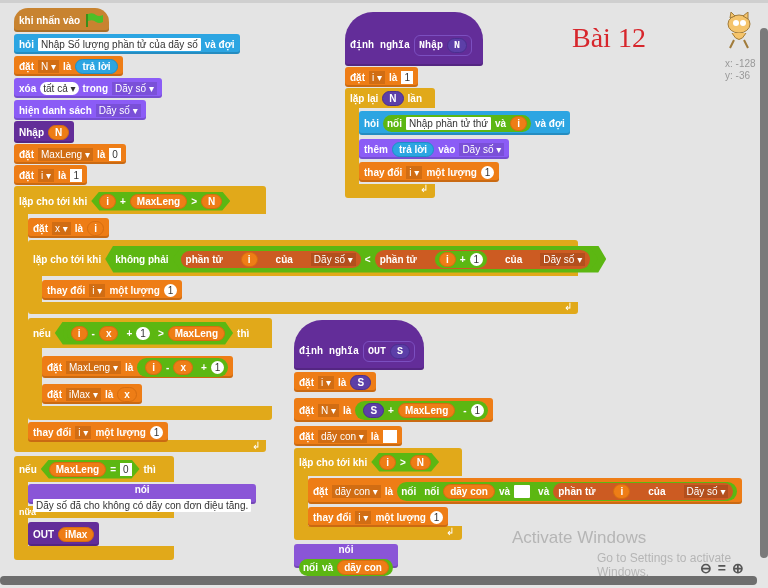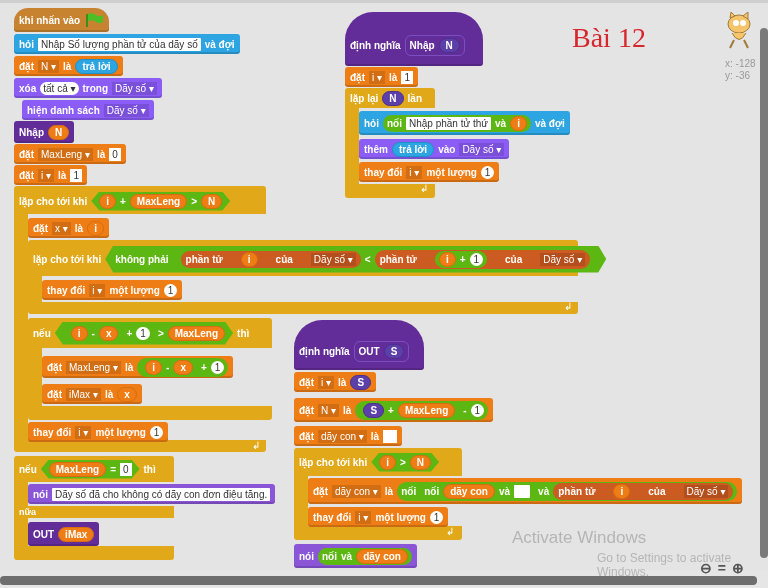--- a/index.html
+++ b/index.html
@@ -23,25 +23,25 @@
     padding: 0 5px;
     font-size: 10px; font-weight: bold; color: #fff;
     white-space: nowrap;
     box-shadow: inset 0 -2px 0 rgba(0,0,0,0.15);
   }
   .evt { background: #c88330; }
   .snd { background: #2ca5e2; }
   .dat { background: #ee7d16; }
   .lst { background: #8b5cf6; }
   .cus { background: #632d99; }
-  .looks { background: #8a55d7; }
+  .looks { background: #8a55d7; flex-direction: column; }
   .ctl { background: #e1a91a; }
 
   .hat { border-radius: 14px 14px 3px 3px; }
-  .def { border-radius: 28px 28px 3px 3px; height: 38px; padding-top: 10px; }
+  .def { border-radius: 28px 28px 3px 3px; height: 38px; padding-top: 10px; font-family: Liberation Mono, monospace; }
 
   .txt {
     background: #fff; color: #333; font-weight: normal;
     padding: 1px 3px; border-radius: 1px; font-size: 10px;
   }
   .num {
     background: #fff; color: #333; font-weight: normal;
     padding: 1px 4px; border-radius: 8px; font-size: 10px;
   }
   .numsq { background:#fff; color:#333; font-weight:normal; padding:1px 3px; font-size:10px; }
@@ -104,21 +104,21 @@
     <span class="rep s">trả lời</span>
   </div>
 
   <div class="blk lst" style="left:14px;top:78px;">
     <span>xóa</span>
     <span class="txt drop" style="background:#fff;color:#333;border-radius:8px;">tất cả</span>
     <span>trong</span>
     <span class="drop">Dãy số</span>
   </div>
 
-  <div class="blk lst" style="left:14px;top:100px;margin-left:8px;">
+  <div class="blk lst" style="left:14px;top:100px;">
     <span>hiện danh sách</span>
     <span class="drop">Dãy số</span>
   </div>
 
   <div class="blk cus" style="left:14px;top:121px;height:22px;">
     <span>Nhập</span>
     <span class="rep v">N</span>
   </div>
 
   <div class="blk dat" style="left:14px;top:144px;">

